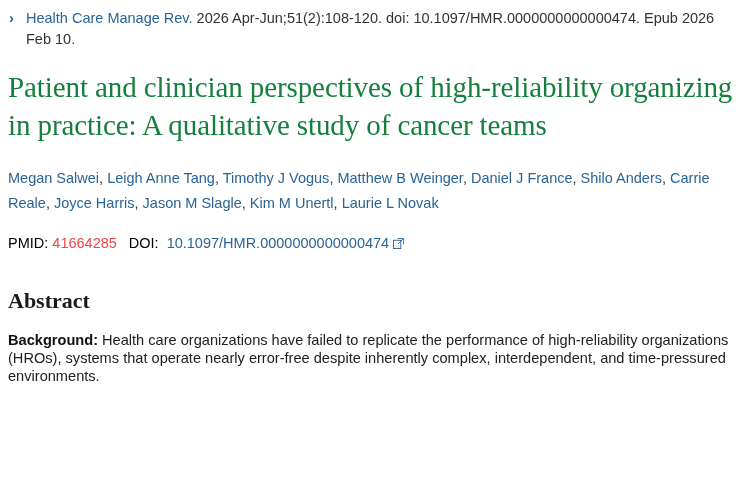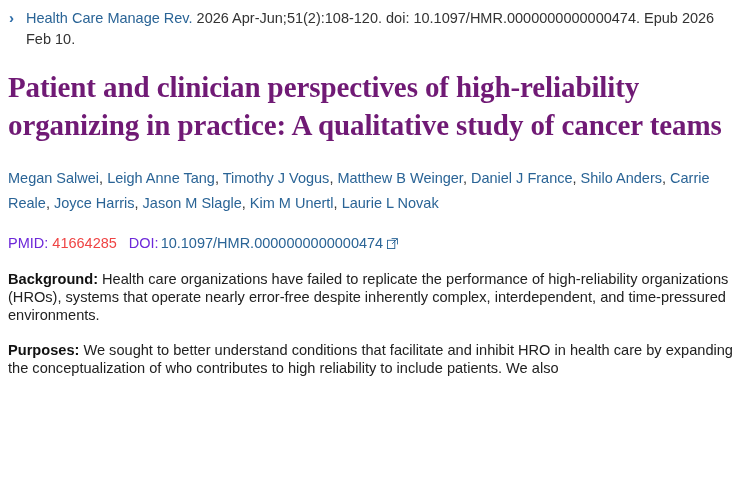--- a/index.html
+++ b/index.html
@@ -48,22 +48,22 @@
     text-decoration: none;
     cursor: pointer;
   }
   .citation-rest { color: #333; }
 
   
   .title {
     font-family: "Liberation Serif", serif;
     font-size: 29px;
     line-height: 38px;
-    font-weight: bold;
-    color: #701a75;
+    font-weight: normal;
+    color: #15803d;
     margin: 18px 0 0 0;
     letter-spacing: -0.1px;
   }
 
   
   .authors {
     margin: 22px 0 0 0;
     font-size: 14.5px;
     line-height: 25px;
     color: #2a6496;
@@ -76,27 +76,27 @@
   }
   .sep { color: #333; }
 
   
   .ids {
     margin: 17px 0 0 0;
     font-size: 14.5px;
     line-height: 20px;
     color: #212121;
   }
-  .ids .label { color: #6d28d9; }
+  .ids .label { color: #000000; }
   .ids .pmid-value { color: #ef4444; }
   .doi-link {
     color: #2a6496;
     text-decoration: none;
     cursor: pointer;
-    margin-left: 2px;
+    margin-left: 8px;
     text-align: center;
   }
   .ext-icon {
     display: inline-block;
     width: 11px;
     height: 11px;
     margin-left: 4px;
     position: relative;
     top: 1px;
   }
@@ -139,22 +139,20 @@
 
   <div class="ids">
     <span class="label">PMID:</span>
     <span class="pmid-value">41664285</span><span class="gap"></span><span class="label">DOI:</span><a class="doi-link" href="#">10.1097/HMR.0000000000000474</a><span class="ext-icon"><svg width="11" height="11" viewBox="0 0 12 12" xmlns="http://www.w3.org/2000/svg">
           <rect x="0.5" y="2.5" width="8" height="9" fill="none" stroke="#2a6496" stroke-width="1"></rect>
           <polyline points="5,0.5 11.5,0.5 11.5,7" fill="none" stroke="#2a6496" stroke-width="1"></polyline>
           <line x1="5.5" y1="6.5" x2="11" y2="1" stroke="#2a6496" stroke-width="1"></line>
         </svg></span>
   </div>
 
+  <h2 class="abstract-heading">Abstract</h2>
 
   <p class="abstract-para">
     <span class="runin">Background:</span><span> Health care organizations have failed to replicate the performance of high-reliability organizations (HROs), systems that operate nearly error-free despite inherently complex, interdependent, and time-pressured environments.</span>
   </p>
 
-  <p class="abstract-para">
-    <span class="runin">Purposes:</span><span> We sought to better understand conditions that facilitate and inhibit HRO in health care by expanding the conceptualization of who contributes to high reliability to include patients. We also</span>
-  </p>
 
 </div>
 
 </body></html>

